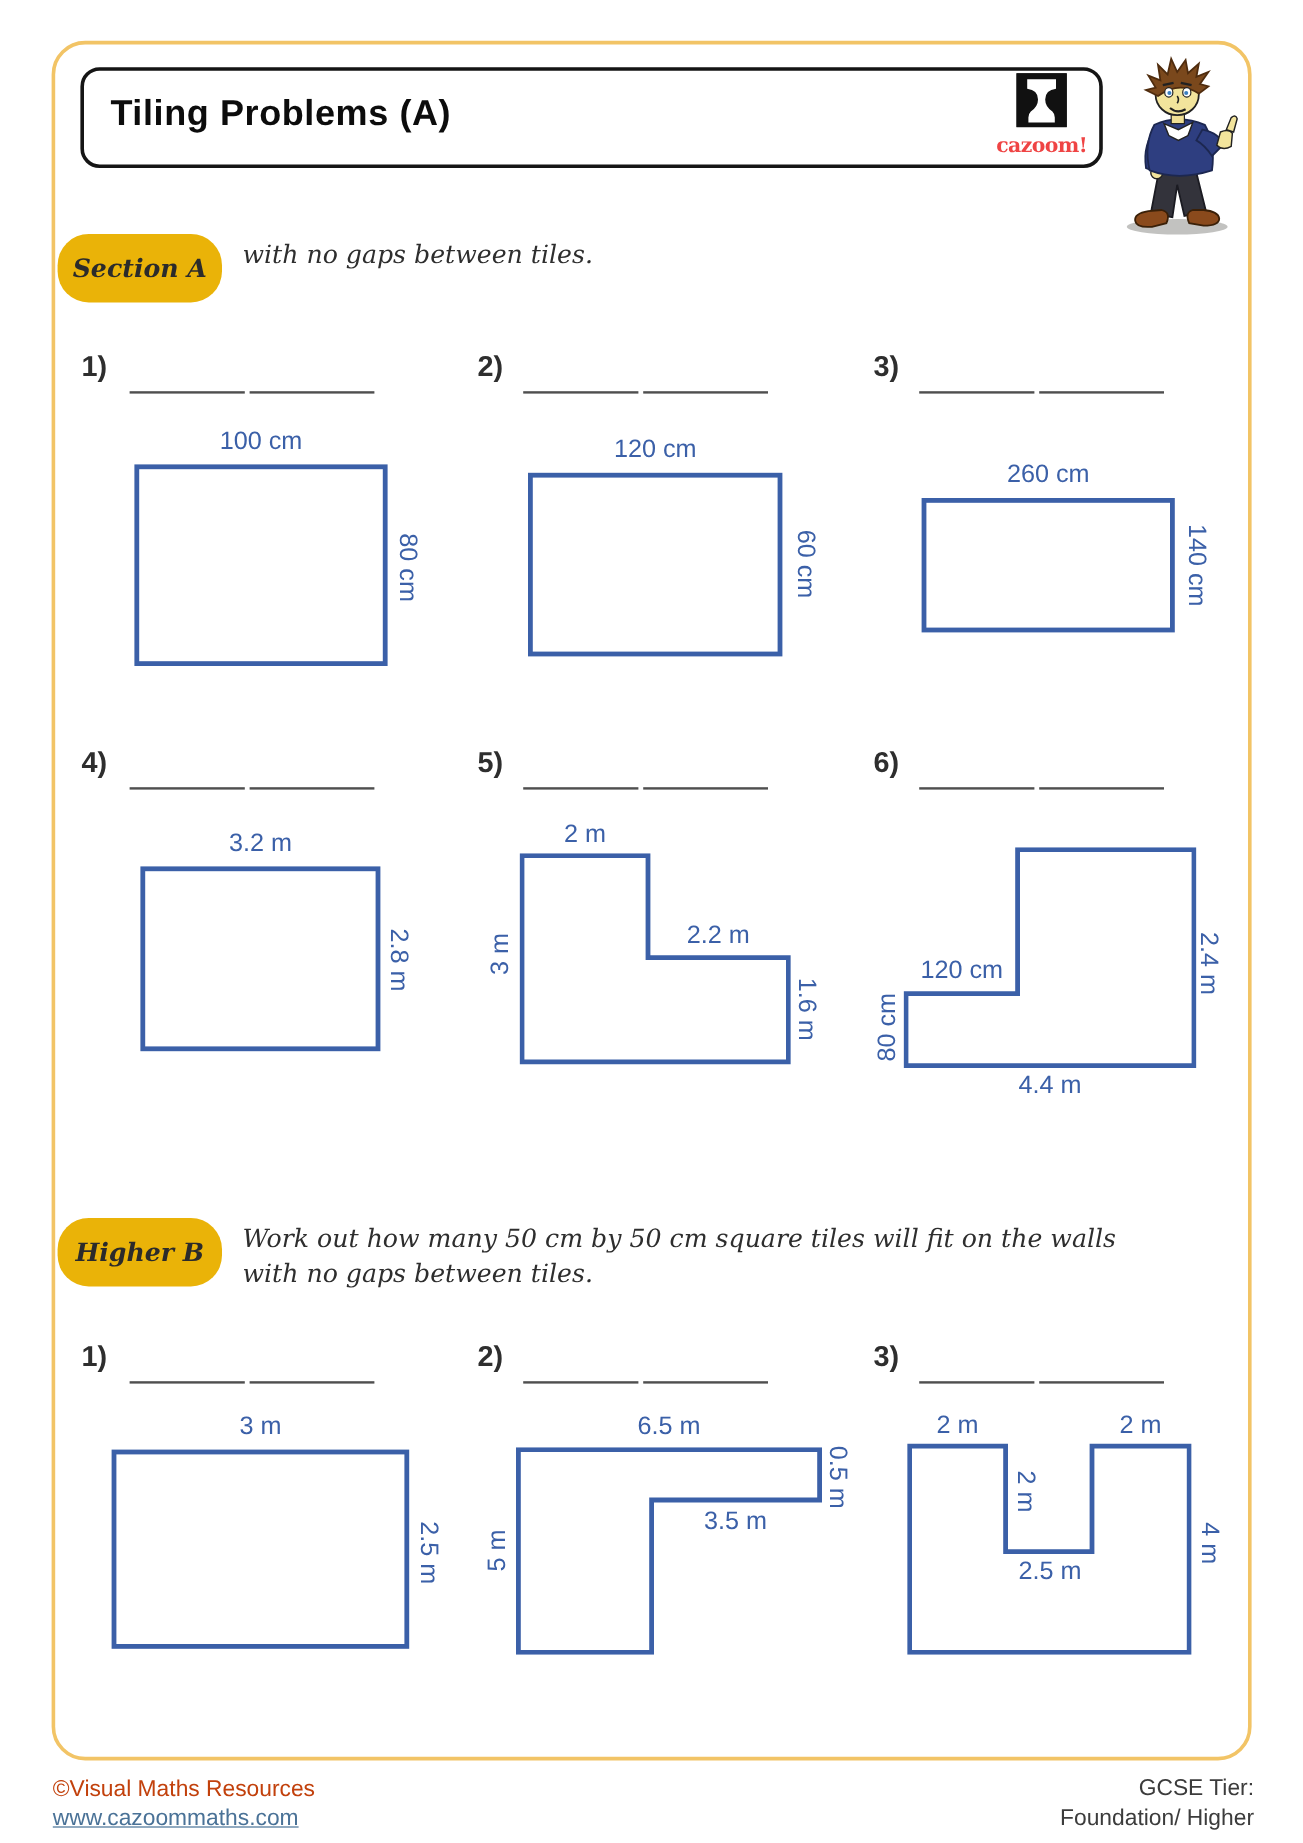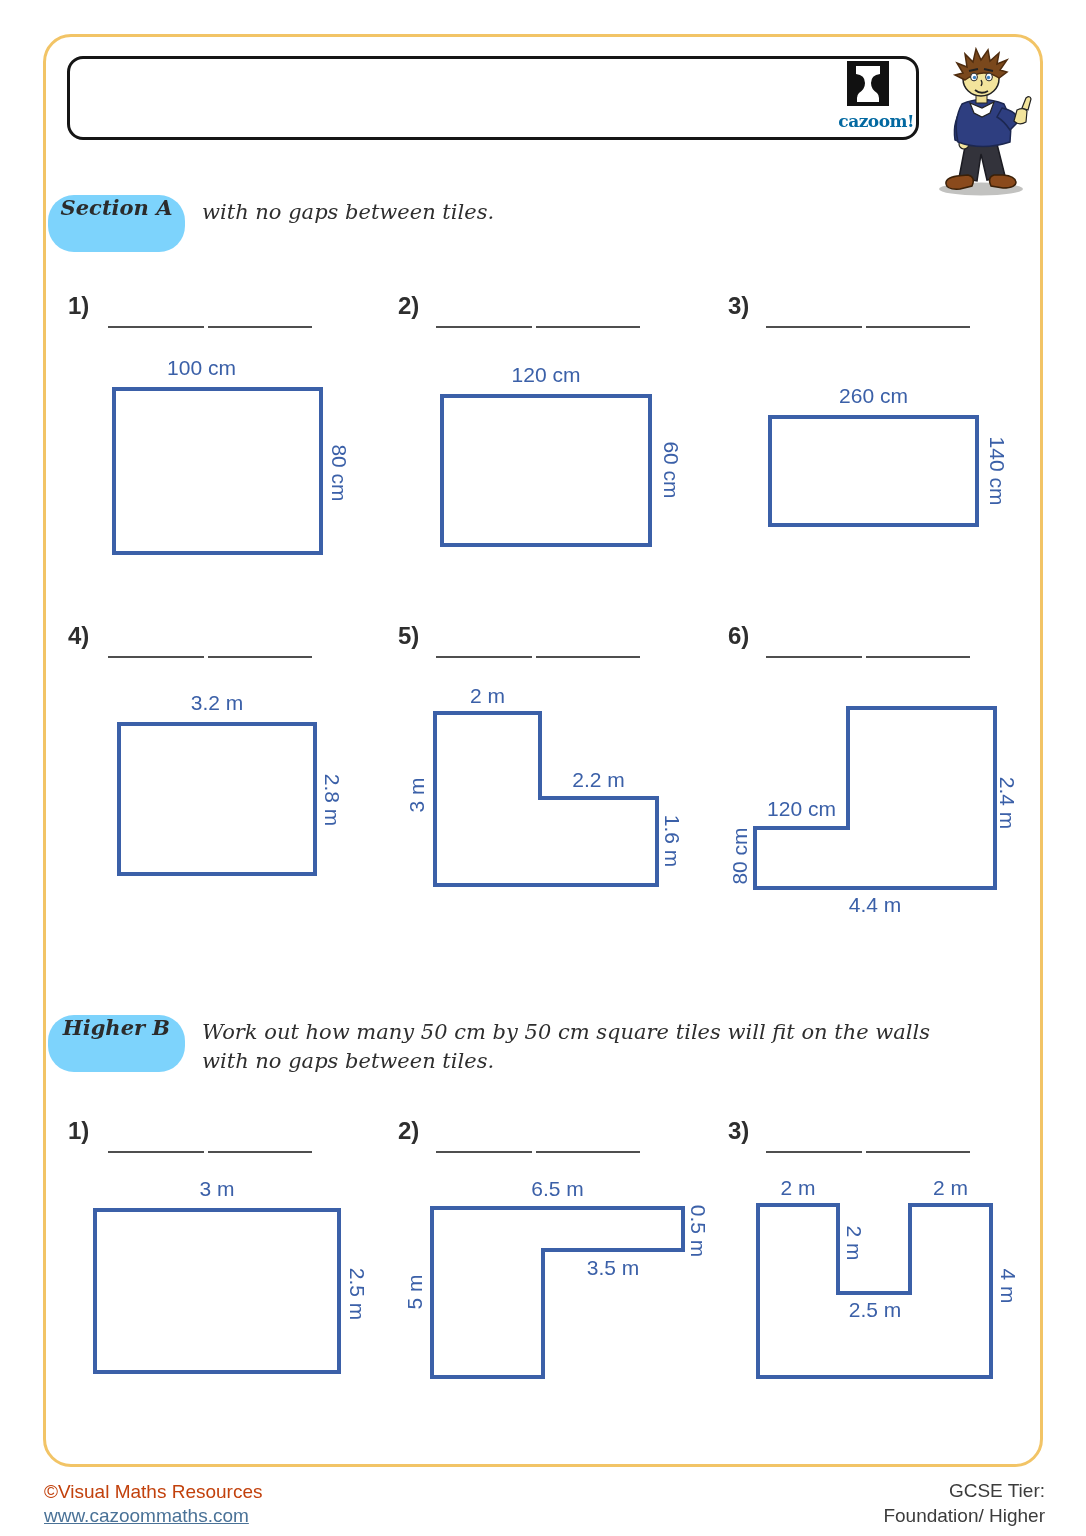--- a/index.html
+++ b/index.html
@@ -6,23 +6,23 @@
   .page{position:relative;width:1086px;height:1536px;background:#ffffff;overflow:hidden;
         font-family:"Liberation Sans",sans-serif;}
   .abs{position:absolute;}
   
   .frame{left:43px;top:34px;width:994px;height:1427px;border:3px solid #f2c466;border-radius:28px;}
   
   .header-box{left:67px;top:56px;width:846px;height:78px;border:3px solid #151515;border-radius:16px;background:#fff;}
   .title{left:92px;top:78px;font-weight:700;font-size:30px;color:#0c0c0c;letter-spacing:.5px;}
   .logo{left:822px;top:61px;width:92px;text-align:center;}
   .logo-mark{display:inline-block;width:42px;height:45px;background:#111;}
-  .logo-word{font-family:"DejaVu Serif",serif;font-weight:700;font-size:17px;color:#0369a1;margin-top:1px;letter-spacing:-0.5px;text-align:right;}
-  
-  .pill{width:137px;height:57px;background:#7dd3fc;border-radius:26px;display:flex;justify-content:center;
+  .logo-word{font-family:"DejaVu Serif",serif;font-weight:700;font-size:17px;color:#ef4444;margin-top:1px;letter-spacing:-0.5px;}
+  
+  .pill{width:137px;height:57px;background:#eab308;border-radius:26px;display:flex;align-items:center;justify-content:center;
         font-family:"DejaVu Serif",serif;font-style:italic;font-weight:700;font-size:21px;color:#2b2b2b;}
   .instr{font-family:"DejaVu Serif",serif;font-style:italic;font-size:21px;line-height:29px;color:#2e2e2e;white-space:nowrap;}
   
   .pnum{font-weight:700;font-size:24px;color:#2e2e2e;}
   .ansline{height:26px;}
   .ansline .seg{position:absolute;bottom:0;height:0;border-bottom:2px solid #4f4f4f;}
   .seg1{left:0;width:96px;}
   .seg2{left:100px;right:0;}
   .rect{border:4px solid #3b60a8;background:#fff;}
   .dim{font-size:21px;color:#3b60a8;text-align:center;white-space:nowrap;}
@@ -36,20 +36,21 @@
   .foot-right{text-align:left;font-size:19px;color:#3c3c3c;white-space:nowrap;}
 </style>
 </head>
 <body>
 
 <div class="page">
 
   <div class="abs frame"></div>
 
   <div class="abs header-box"></div>
+  <div class="abs title">Tiling Problems (A)</div>
 
   <div class="abs logo">
     <span class="logo-mark">
       <svg width="42" height="45" viewBox="0 0 42 45">
         <rect x="0" y="0" width="42" height="45" fill="#111"></rect>
         <path d="M9 5 h24 v8 q-9 1 -9 9 q0 6 6 10 q2 2 2 5 v4 h-22 v-4 q0 -3 2 -5 q6 -4 6 -10 q0 -8 -9 -9 z" fill="#fff"></path>
       </svg>
     </span>
     <div class="logo-word">cazoom!</div>
   </div>
@@ -105,21 +106,21 @@
       <span class="seg seg1"></span>
       <span class="seg seg2"></span>
     </div>
   <div class="abs pnum" style="left:728px;top:292px;">3)</div>
   <div class="abs ansline" style="left:766px;top:302px;width:204px;">
       <span class="seg seg1"></span>
       <span class="seg seg2"></span>
     </div>
 
   <div class="abs rect" style="left:112px;top:387px;width:203px;height:160px;"></div>
-  <div class="abs dim" style="left:96px;top:356px;width:211px;">100 cm</div>
+  <div class="abs dim" style="left:112px;top:356px;width:211px;">100 cm</div>
   <div class="abs dim vr" style="left:339px;top:473px;">80 cm</div>
 
   <div class="abs rect" style="left:440px;top:394px;width:204px;height:145px;"></div>
   <div class="abs dim" style="left:440px;top:363px;width:212px;">120 cm</div>
   <div class="abs dim vr" style="left:671px;top:470px;">60 cm</div>
 
   <div class="abs rect" style="left:768px;top:415px;width:203px;height:104px;"></div>
   <div class="abs dim" style="left:768px;top:384px;width:211px;">260 cm</div>
   <div class="abs dim vr" style="left:997px;top:471px;">140 cm</div>
 

